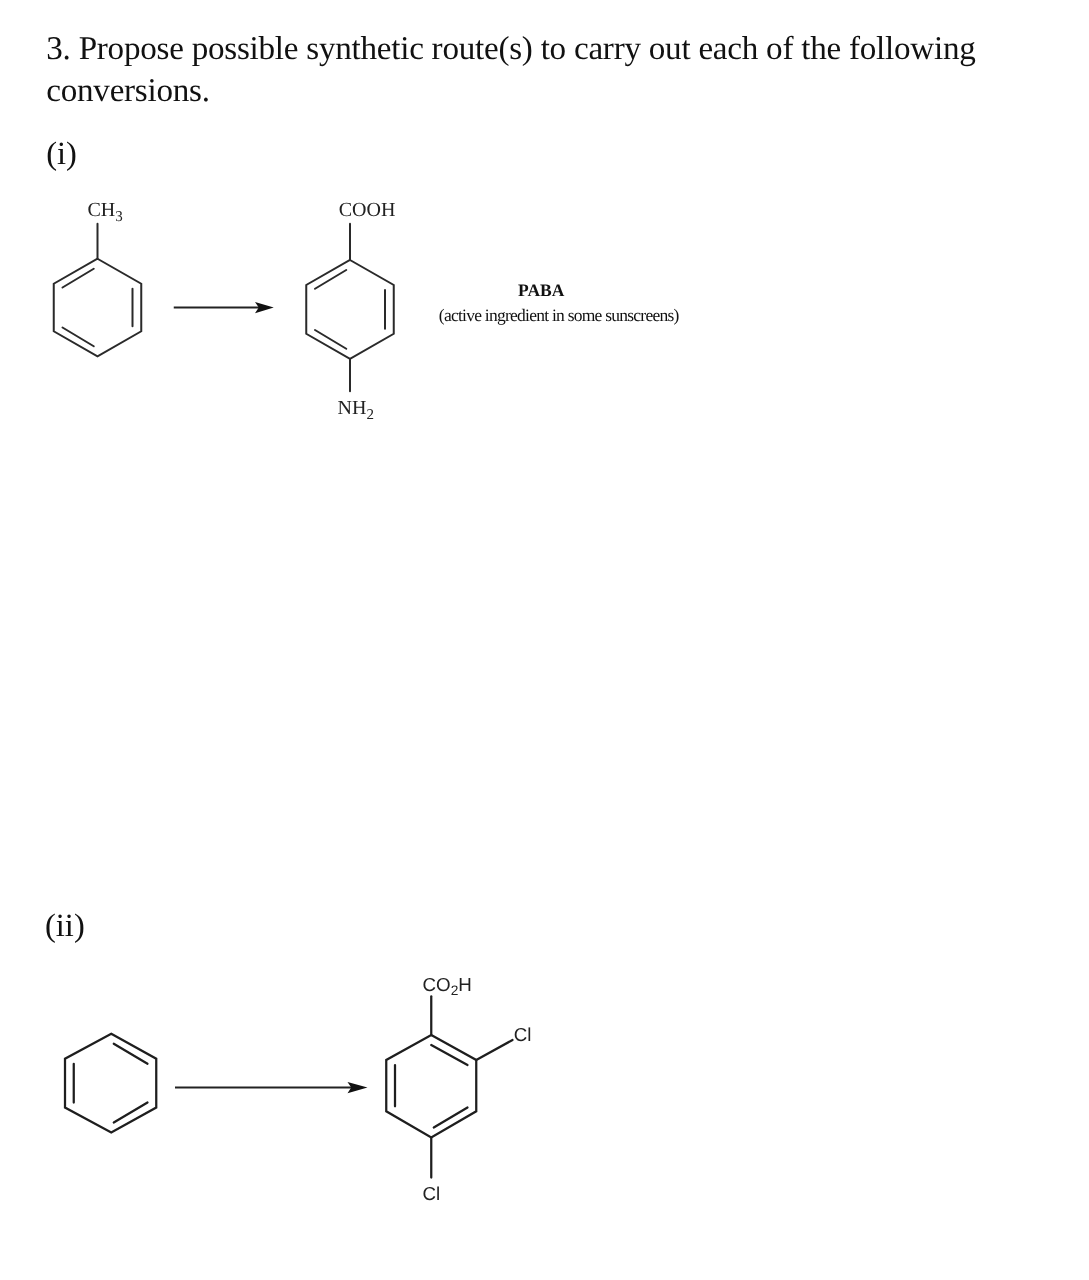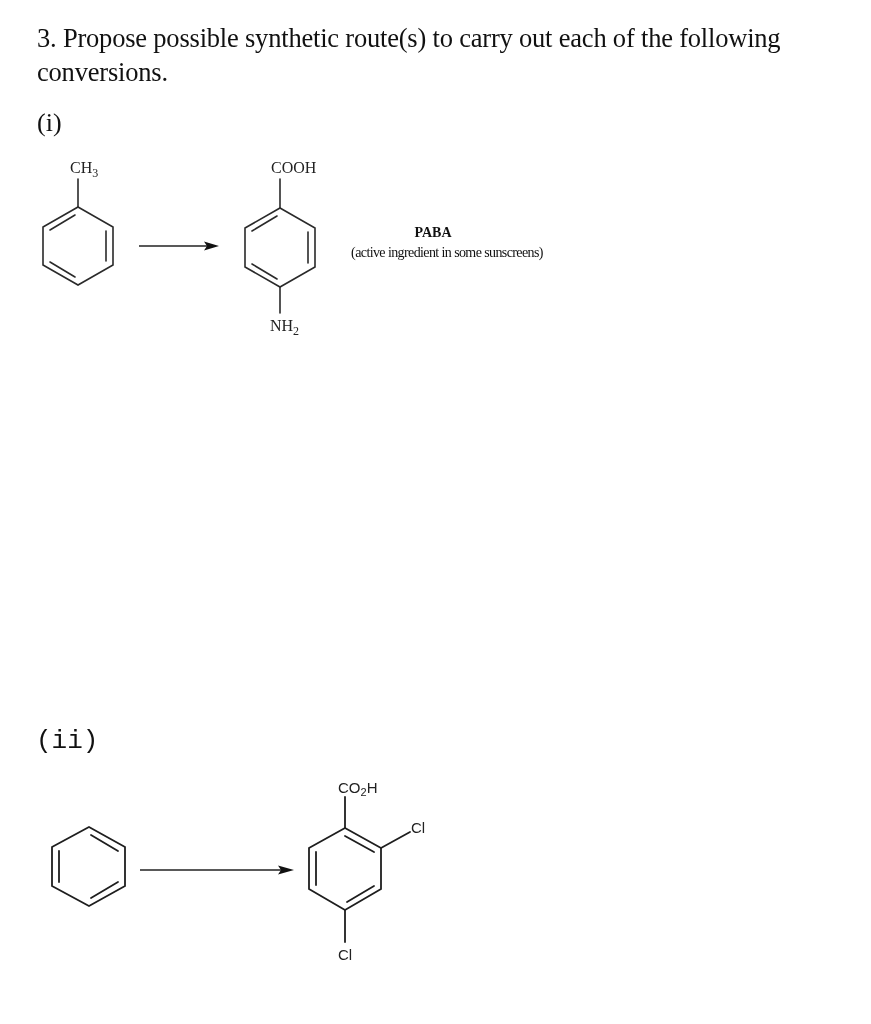--- a/index.html
+++ b/index.html
@@ -23,21 +23,21 @@
     font-size: 26.5px;
     line-height: 34px;
     letter-spacing: -0.2px;
   }
   .part-label {
     position: absolute;
     font-size: 26px;
     line-height: 30px;
   }
   #part-i-label { left: 37px; top: 108px; }
-  #part-ii-label { left: 36px; top: 726px; font-family: Liberation Mono, monospace; }
+  #part-ii-label { left: 36px; top: 726px; }
   svg.scheme {
     position: absolute;
     left: 0;
     top: 0;
     overflow: visible;
   }
   .bond { stroke: #2a2a2a; stroke-width: 1.6; fill: none; stroke-linecap: round; }
   .bond-b { stroke: #1e1e1e; stroke-width: 1.8; fill: none; stroke-linecap: round; }
   .arrow-line { stroke: #222; stroke-width: 1.6; }
   .lbl-serif { font-family: "Liberation Serif", "DejaVu Serif", serif; fill: #222; }

